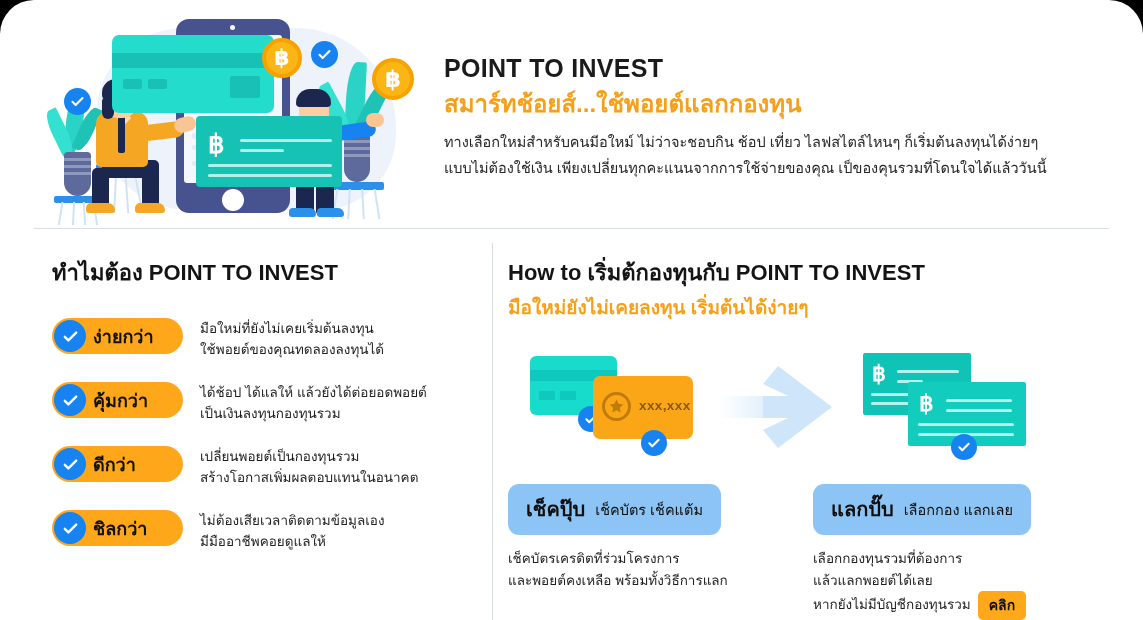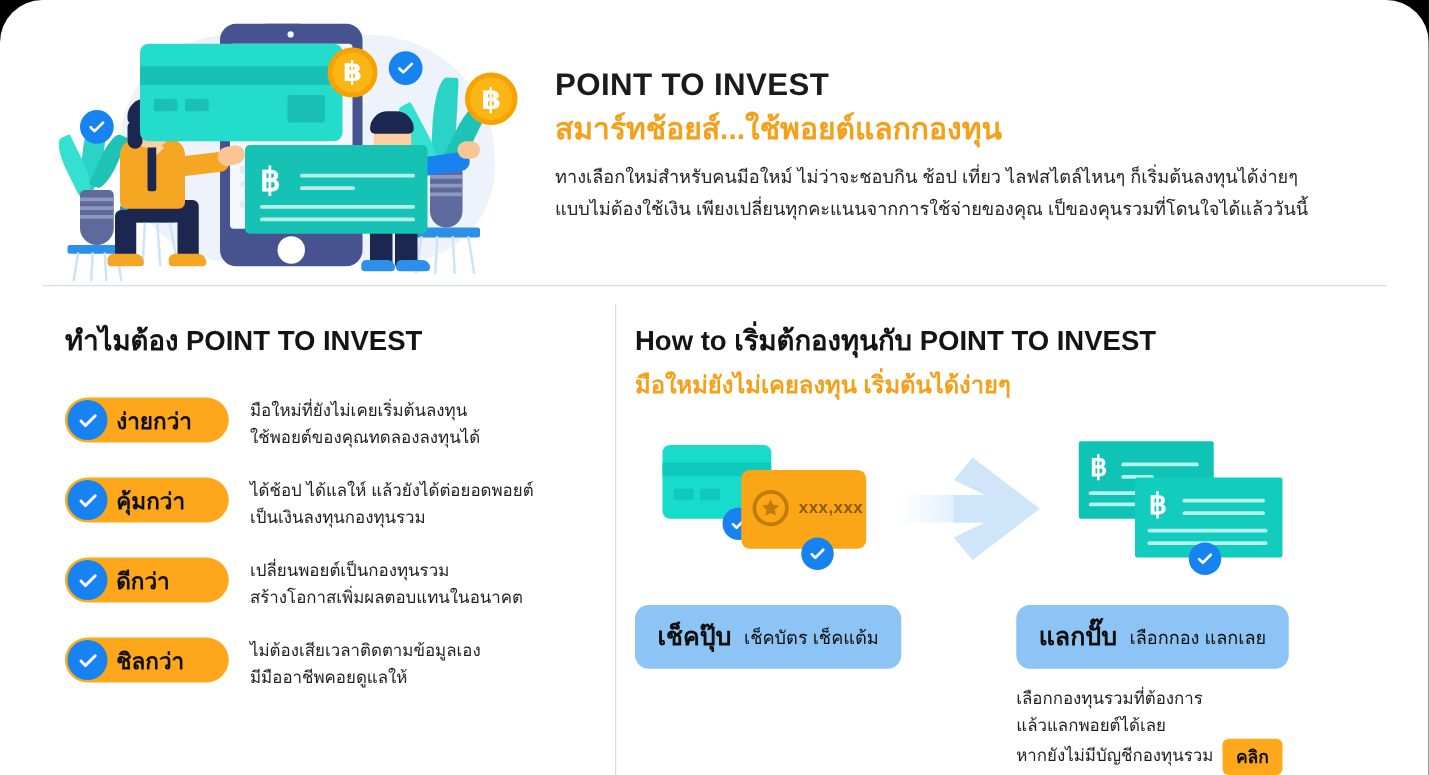--- a/index.html
+++ b/index.html
@@ -511,20 +511,24 @@
       </div>
     </div>
 
     <div class="steps">
 
       <div class="step">
         <div class="step-banner">
           <span class="step-strong">เช็คปุ๊บ</span>
           <span class="step-light">เช็คบัตร เช็คแต้ม</span>
         </div>
+        <div class="step-body">
+          <div>เช็คบัตรเครดิตที่ร่วมโครงการ</div>
+          <div>และพอยต์คงเหลือ พร้อมทั้งวิธีการแลก</div>
+        </div>
       </div>
 
       <div class="step">
         <div class="step-banner">
           <span class="step-strong">แลกปั๊บ</span>
           <span class="step-light">เลือกกอง แลกเลย</span>
         </div>
         <div class="step-body">
           <div>เลือกกองทุนรวมที่ต้องการ</div>
           <div>แล้วแลกพอยต์ได้เลย</div>

